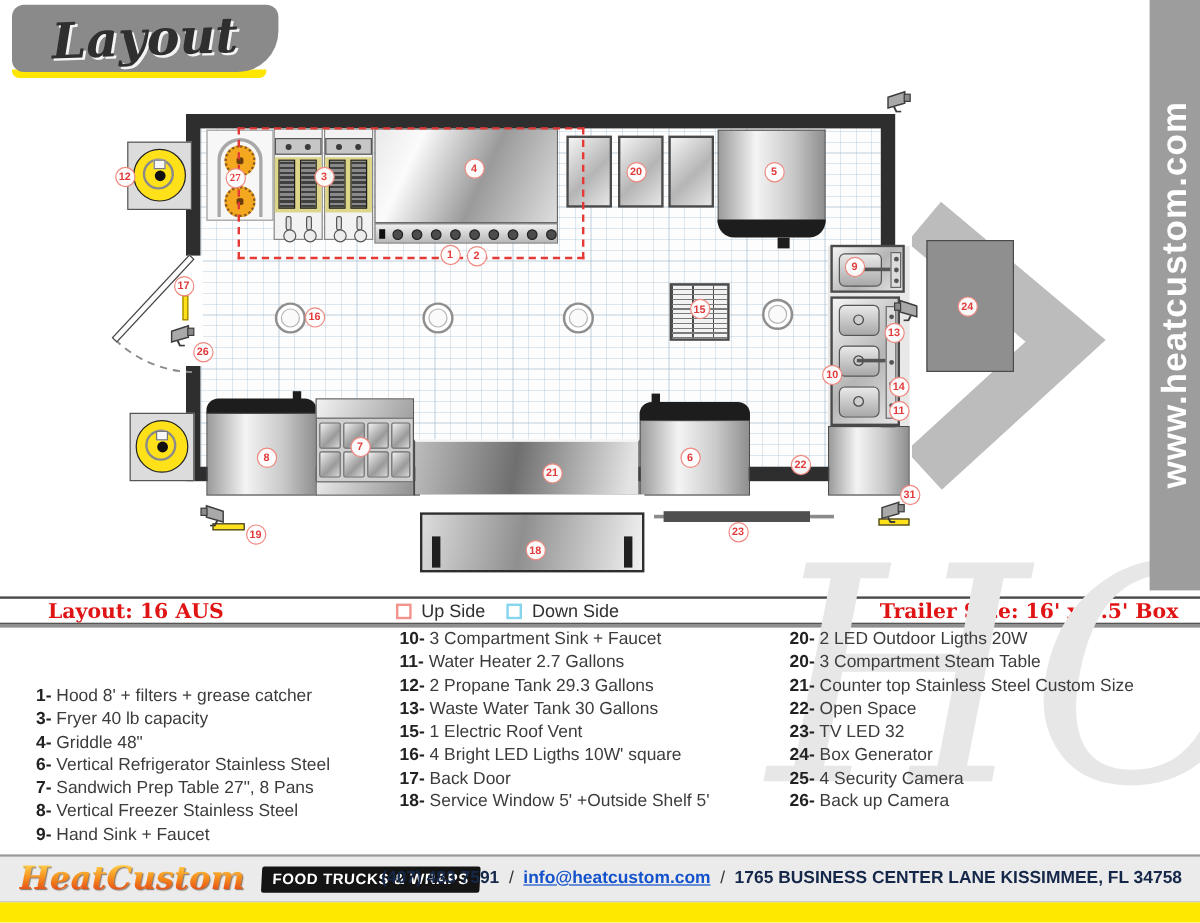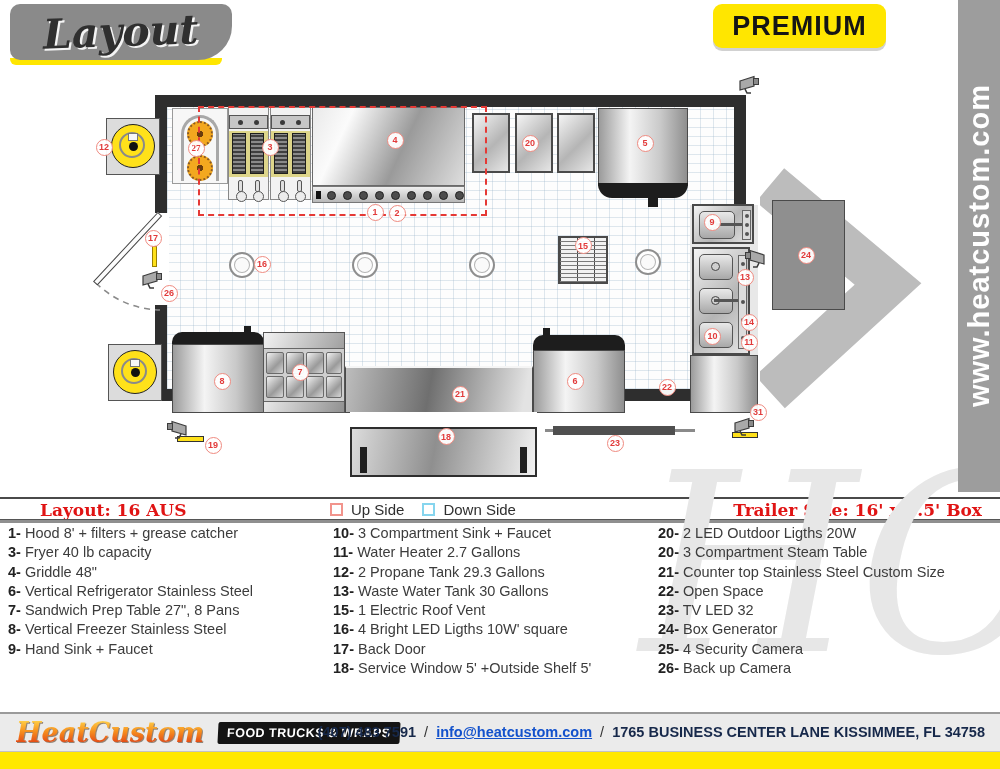--- a/index.html
+++ b/index.html
@@ -127,21 +127,20 @@
       <path d="M2 7 L16 2.5 L16 12 L2 16 Z" fill="#a9a9a9" stroke="#3c3c3c" stroke-width="1.2"></path>
       <rect x="15.5" y="4.5" width="5" height="6" fill="#8a8a8a" stroke="#3c3c3c" stroke-width="1"></rect>
       <path d="M7 15 L9 19 L13 19" fill="none" stroke="#3c3c3c" stroke-width="1.6"></path>
     </symbol>
   </svg>
 
   <div class="abs logo-underline"></div>
   <div class="abs logo-box">
     <span class="logo-text">Layout</span>
   </div>
-  <div class="abs premium">PREMIUM</div>
   <div class="abs vertbar">
     <span>www.heatcustom.com</span>
   </div>
 
   <svg class="abs" style="left:760px;top:150px;width:200px;height:290px;z-index:1" viewBox="0 0 200 290">
     <polyline points="10,35 128,134 10,242" fill="none" stroke="#bcbcbc" stroke-width="44" stroke-linejoin="miter"></polyline>
   </svg>
   <div class="abs genbox"></div>
 
   <div class="abs propane-sq" style="left:106px;top:118px;">
@@ -312,29 +311,29 @@
   <div class="abs" style="left:0;top:0;width:1000px;height:500px;z-index:60;pointer-events:none;">
       <div class="marker" style="left: 366.5px; top: 203.5px;">1</div>
       <div class="marker" style="left: 388.5px; top: 204.5px;">2</div>
       <div class="marker" style="left: 261.5px; top: 138.5px;">3</div>
       <div class="marker" style="left: 386.5px; top: 131.5px;">4</div>
       <div class="marker" style="left: 636.5px; top: 134.5px;">5</div>
       <div class="marker" style="left: 566.5px; top: 372.5px;">6</div>
       <div class="marker" style="left: 291.5px; top: 363.5px;">7</div>
       <div class="marker" style="left: 213.5px; top: 372.5px;">8</div>
       <div class="marker" style="left: 703.5px; top: 213.5px;">9</div>
-      <div class="marker" style="left: 704px; top: 303.5px; margin-top: 24px;">10</div>
+      <div class="marker" style="left: 685px; top: 303.5px;">10</div>
       <div class="marker" style="left: 740.5px; top: 333.5px;">11</div>
       <div class="marker" style="left: 95.5px; top: 138.5px;">12</div>
       <div class="marker" style="left: 736.5px; top: 268.5px;">13</div>
       <div class="marker" style="left: 740.5px; top: 313.5px;">14</div>
-      <div class="marker" style="left: 574.5px; top: 237px;">15</div>
+      <div class="marker" style="left: 574.5px; top: 249px;">15</div>
       <div class="marker" style="left: 253.5px; top: 255.5px;">16</div>
       <div class="marker" style="left: 144.5px; top: 229.5px;">17</div>
-      <div class="marker" style="left: 437.5px; top: 428px;">18</div>
+      <div class="marker" style="left: 437.5px; top: 450px;">18</div>
       <div class="marker" style="left: 204.5px; top: 436.5px;">19</div>
       <div class="marker" style="left: 521.5px; top: 134.5px;">20</div>
       <div class="marker" style="left: 451.5px; top: 385.5px;">21</div>
       <div class="marker" style="left: 658.5px; top: 378.5px;">22</div>
       <div class="marker" style="left: 606.5px; top: 434.5px;">23</div>
       <div class="marker" style="left: 797.5px; top: 246.5px;">24</div>
       <div class="marker" style="left: 749.5px; top: 403.5px;">31</div>
       <div class="marker" style="left: 160.5px; top: 284.5px;">26</div>
       <div class="marker" style="left: 187.5px; top: 139.5px; font-family: Liberation Serif, serif;">27</div>
     </div>
@@ -345,21 +344,21 @@
     <span class="sq sq-up"></span>
     <span>Up Side</span>
     <span class="sq sq-down" style="margin-left:10px;"></span>
     <span>Down Side</span>
   </div>
   <div class="abs legend-right">Trailer Size: 16' x 8.5' Box</div>
   <div class="abs rule2"></div>
 
   <div class="abs watermark">HC</div>
 
-  <ul class="eqcol" style="left:8px;">
+  <ul class="eqcol" style="left:30px;margin-top:47px;">
     <li><b>1-</b> <span>Hood 8' + filters + grease catcher</span></li>
     <li><b>3-</b> <span>Fryer 40 lb capacity</span></li>
     <li><b>4-</b> <span>Griddle 48"</span></li>
     <li><b>6-</b> <span>Vertical Refrigerator Stainless Steel</span></li>
     <li><b>7-</b> <span>Sandwich Prep Table 27", 8 Pans</span></li>
     <li><b>8-</b> <span>Vertical Freezer Stainless Steel</span></li>
     <li><b>9-</b> <span>Hand Sink + Faucet</span></li>
   </ul>
   <ul class="eqcol" style="left:333px;">
     <li><b>10-</b> <span>3 Compartment Sink + Faucet</span></li>

